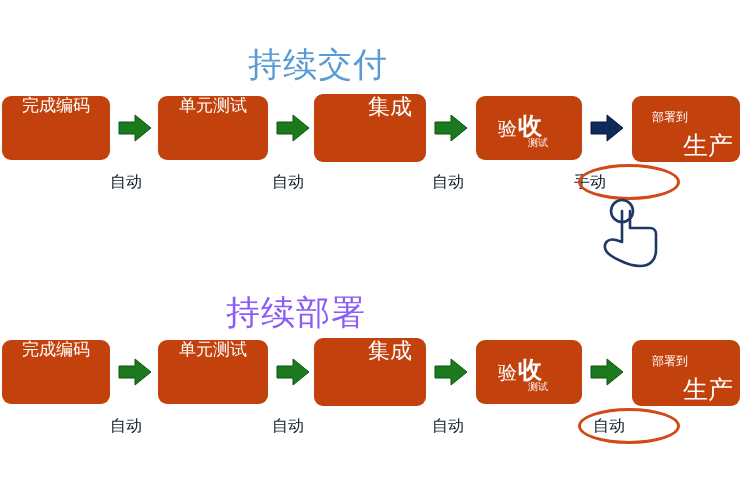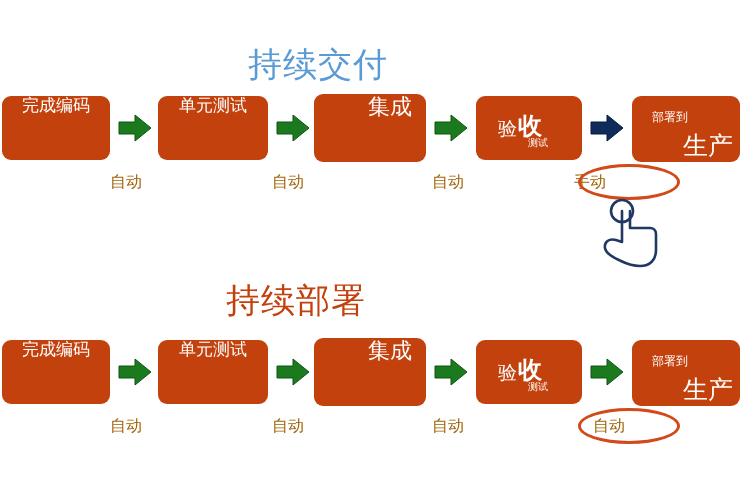--- a/index.html
+++ b/index.html
@@ -28,22 +28,22 @@
     white-space: nowrap;
     letter-spacing: 1px;
   }
   #title-cd {
     left: 248px;
     top: 44px;
     color: #5b9bd5;
   }
   #title-cdep {
     left: 226px;
-    top: 280px;
-    color: #c2410c;
+    top: 292px;
+    color: #8b5cf6;
   }
   
   .stage-box {
     position: absolute;
     background: #c2410c;
     border-radius: 9px;
     box-sizing: border-box;
     display: flex;
     align-items: flex-start;
     justify-content: center;
@@ -110,21 +110,21 @@
   
   .arrow {
     position: absolute;
     width: 34px;
     height: 30px;
   }
   
   .trigger-label {
     position: absolute;
     font-size: 16px;
-    color: #a16207;
+    color: #0f172a;
     white-space: nowrap;
   }
   
   .highlight-ellipse {
     position: absolute;
     border: 3px solid #d2491a;
     border-radius: 50%;
     background: transparent;
   }
   

